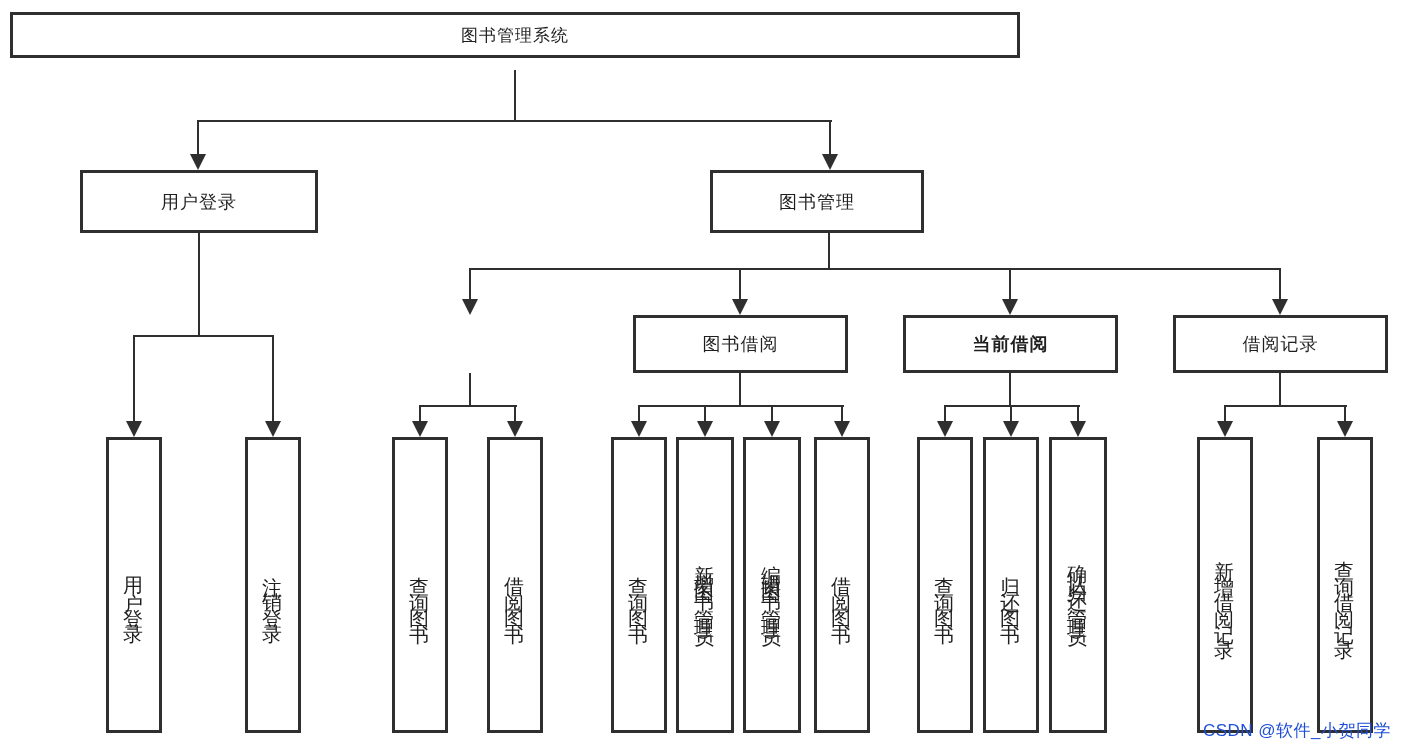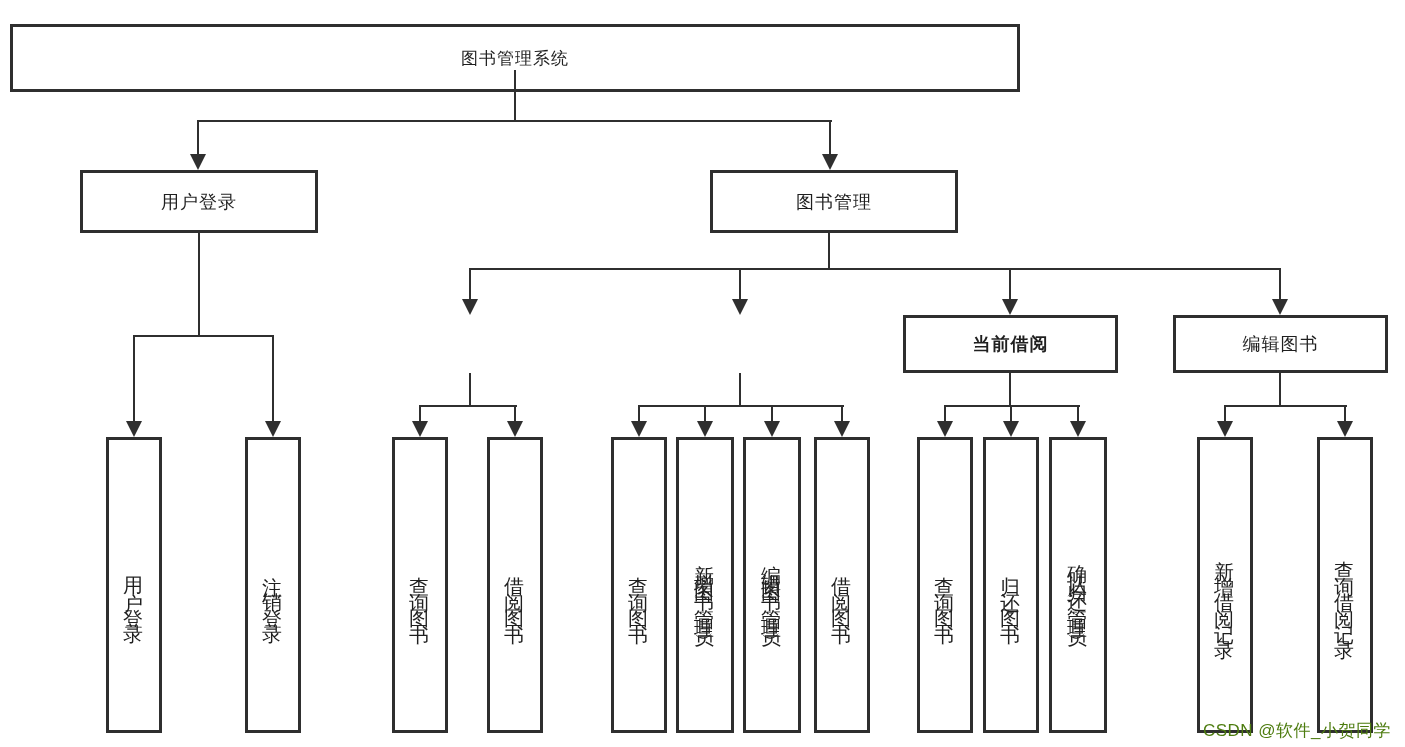--- a/index.html
+++ b/index.html
@@ -38,62 +38,63 @@
     width: 0; height: 0;
     border-left: 8px solid transparent;
     border-right: 8px solid transparent;
     border-top: 16px solid #2f2f2f;
   }
   .watermark {
     position: absolute;
     right: 14px;
     bottom: 5px;
     font-size: 17px;
-    color: #4d7c0f;
+    color: #1d4ed8;
     letter-spacing: 0.5px;
     white-space: nowrap;
   }
 </style>
 </head>
 <body>
 
 <div class="canvas">
 
-  <div class="node root" style="left:10px; top:24px; width:1010px; height:68px;">图书管理系统</div>
+  <div class="node root" style="left:10px; top:12px; width:1010px; height:46px;">图书管理系统</div>
 
   <div class="vline" style="left:514px; top:70px; height:52px;"></div>
   <div class="hline" style="left:197px; top:120px; width:635px;"></div>
   <div class="vline" style="left:197px; top:120px; height:36px;"></div>
   <div class="vline" style="left:829px; top:120px; height:36px;"></div>
   <div class="arrow" style="left:190px; top:154px;"></div>
   <div class="arrow" style="left:822px; top:154px;"></div>
 
   <div class="node hnode" style="left:80px; top:170px; width:238px; height:63px;">用户登录</div>
-  <div class="node hnode" style="left:710px; top:170px; width:248px; height:63px;">图书管理</div>
+  <div class="node hnode" style="left:710px; top:170px; width:214px; height:63px;">图书管理</div>
 
   <div class="vline" style="left:198px; top:233px; height:104px;"></div>
   <div class="hline" style="left:133px; top:335px; width:141px;"></div>
   <div class="vline" style="left:133px; top:335px; height:88px;"></div>
   <div class="vline" style="left:272px; top:335px; height:88px;"></div>
   <div class="arrow" style="left:126px; top:421px;"></div>
   <div class="arrow" style="left:265px; top:421px;"></div>
 
   <div class="vline" style="left:828px; top:233px; height:37px;"></div>
   <div class="hline" style="left:469px; top:268px; width:812px;"></div>
   <div class="vline" style="left:469px; top:268px; height:33px;"></div>
   <div class="vline" style="left:739px; top:268px; height:33px;"></div>
   <div class="vline" style="left:1009px; top:268px; height:33px;"></div>
   <div class="vline" style="left:1279px; top:268px; height:33px;"></div>
   <div class="arrow" style="left:462px; top:299px;"></div>
   <div class="arrow" style="left:732px; top:299px;"></div>
   <div class="arrow" style="left:1002px; top:299px;"></div>
   <div class="arrow" style="left:1272px; top:299px;"></div>
 
+  <div class="node hnode" style="left:633px; top:315px; width:215px; height:58px;">图书借阅</div>
   <div class="node hnode" style="left:903px; top:315px; width:215px; height:58px;font-weight:bold;">当前借阅</div>
-  <div class="node hnode" style="left:1173px; top:315px; width:215px; height:58px;">编辑图书</div>
+  <div class="node hnode" style="left:1173px; top:315px; width:215px; height:58px;">借阅记录</div>
 
   <div class="vline" style="left:469px; top:373px; height:33px;"></div>
   <div class="hline" style="left:419px; top:405px; width:98px;"></div>
   <div class="vline" style="left:419px; top:405px; height:18px;"></div>
   <div class="vline" style="left:514px; top:405px; height:18px;"></div>
   <div class="arrow" style="left:412px; top:421px;"></div>
   <div class="arrow" style="left:507px; top:421px;"></div>
 
   <div class="vline" style="left:739px; top:373px; height:33px;"></div>
   <div class="hline" style="left:638px; top:405px; width:206px;"></div>

